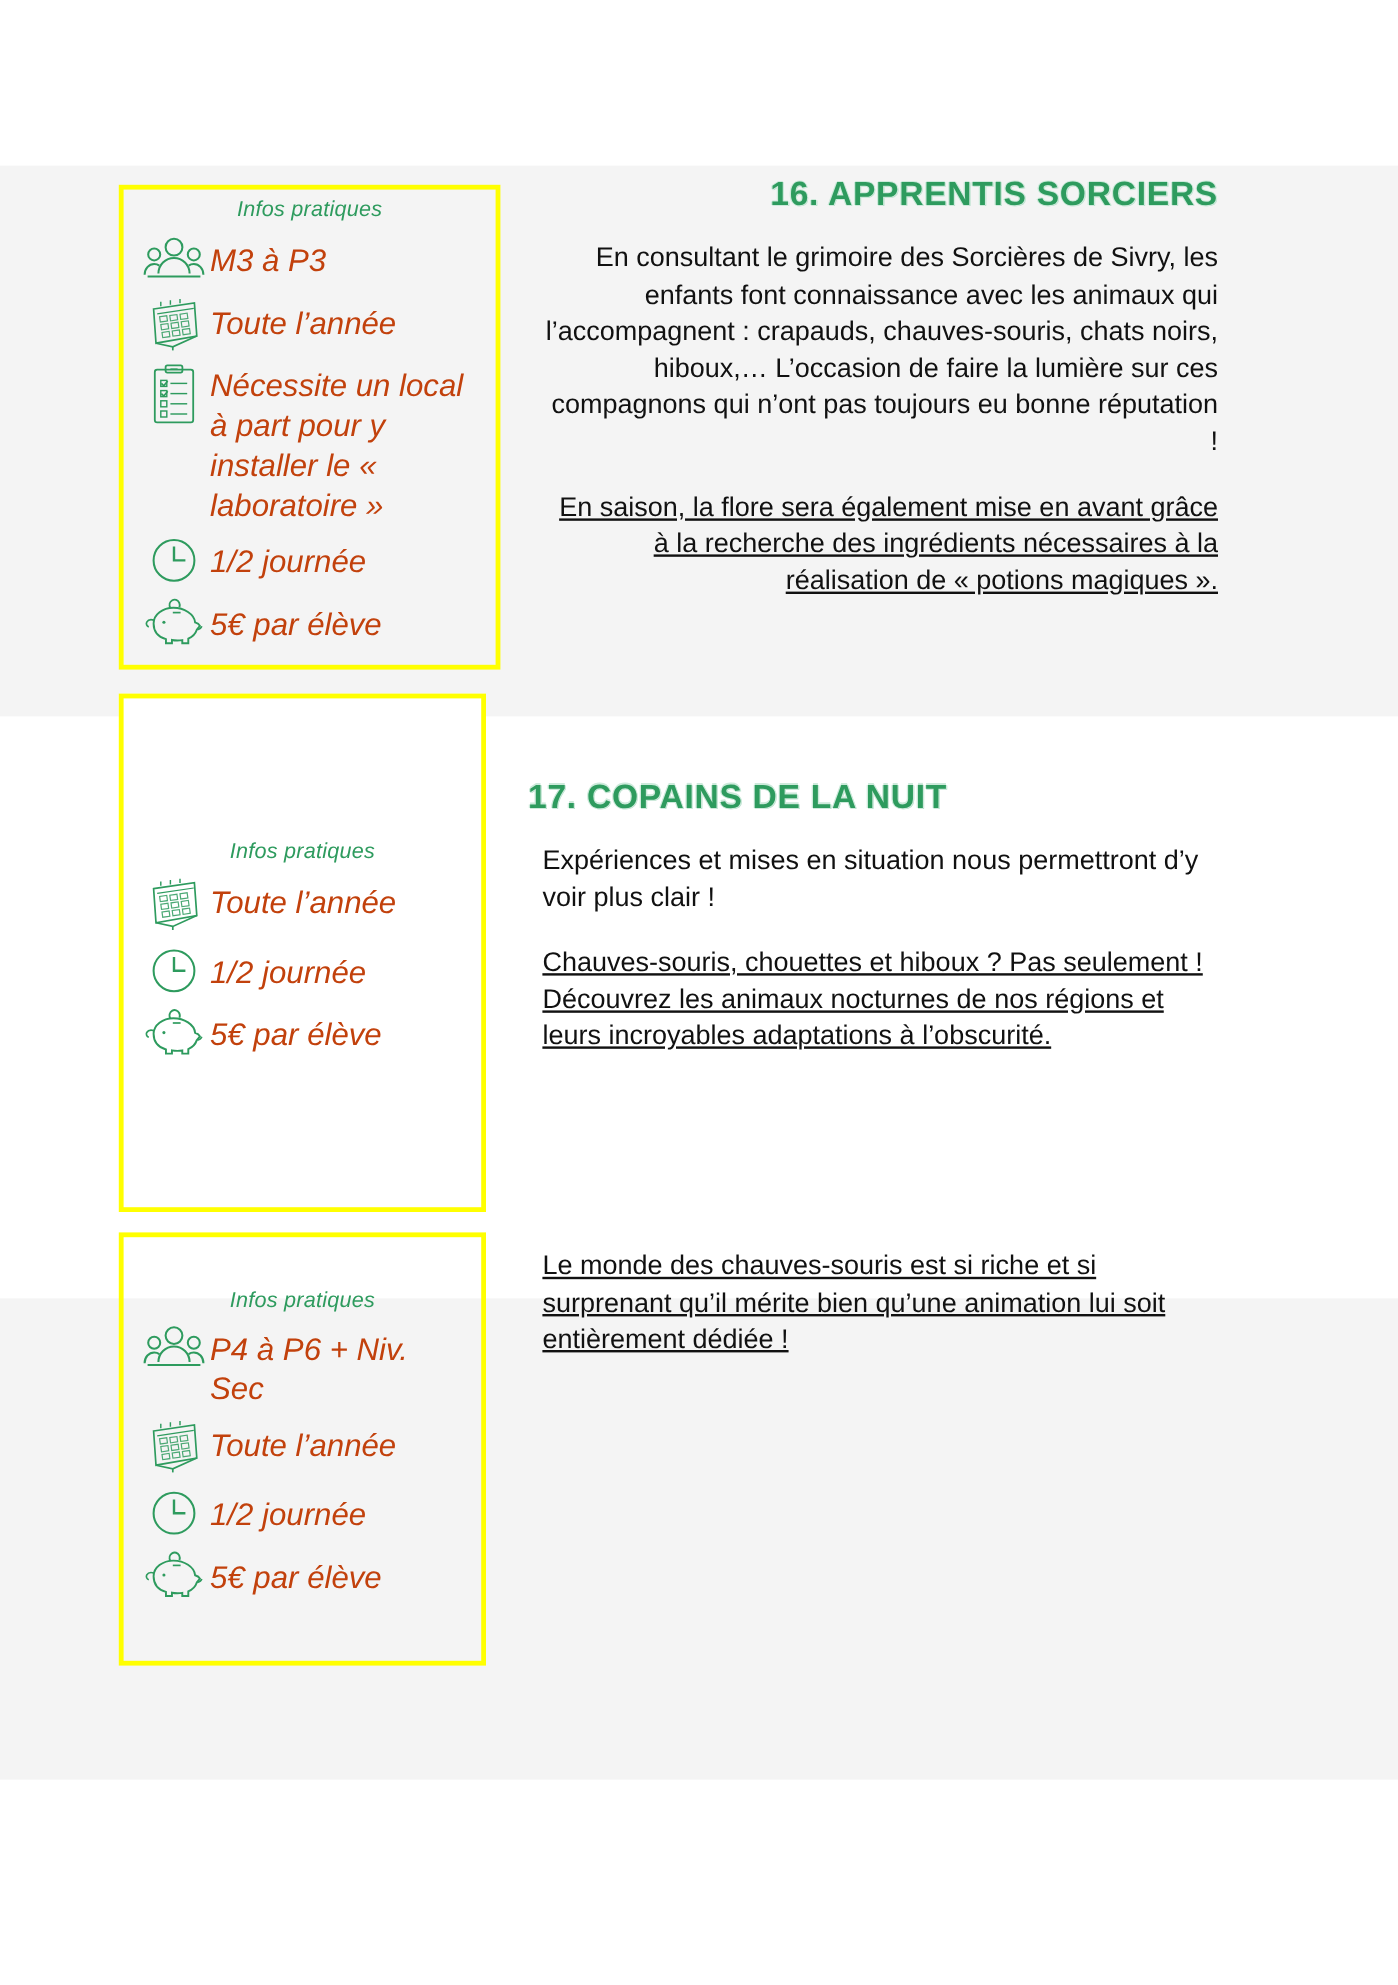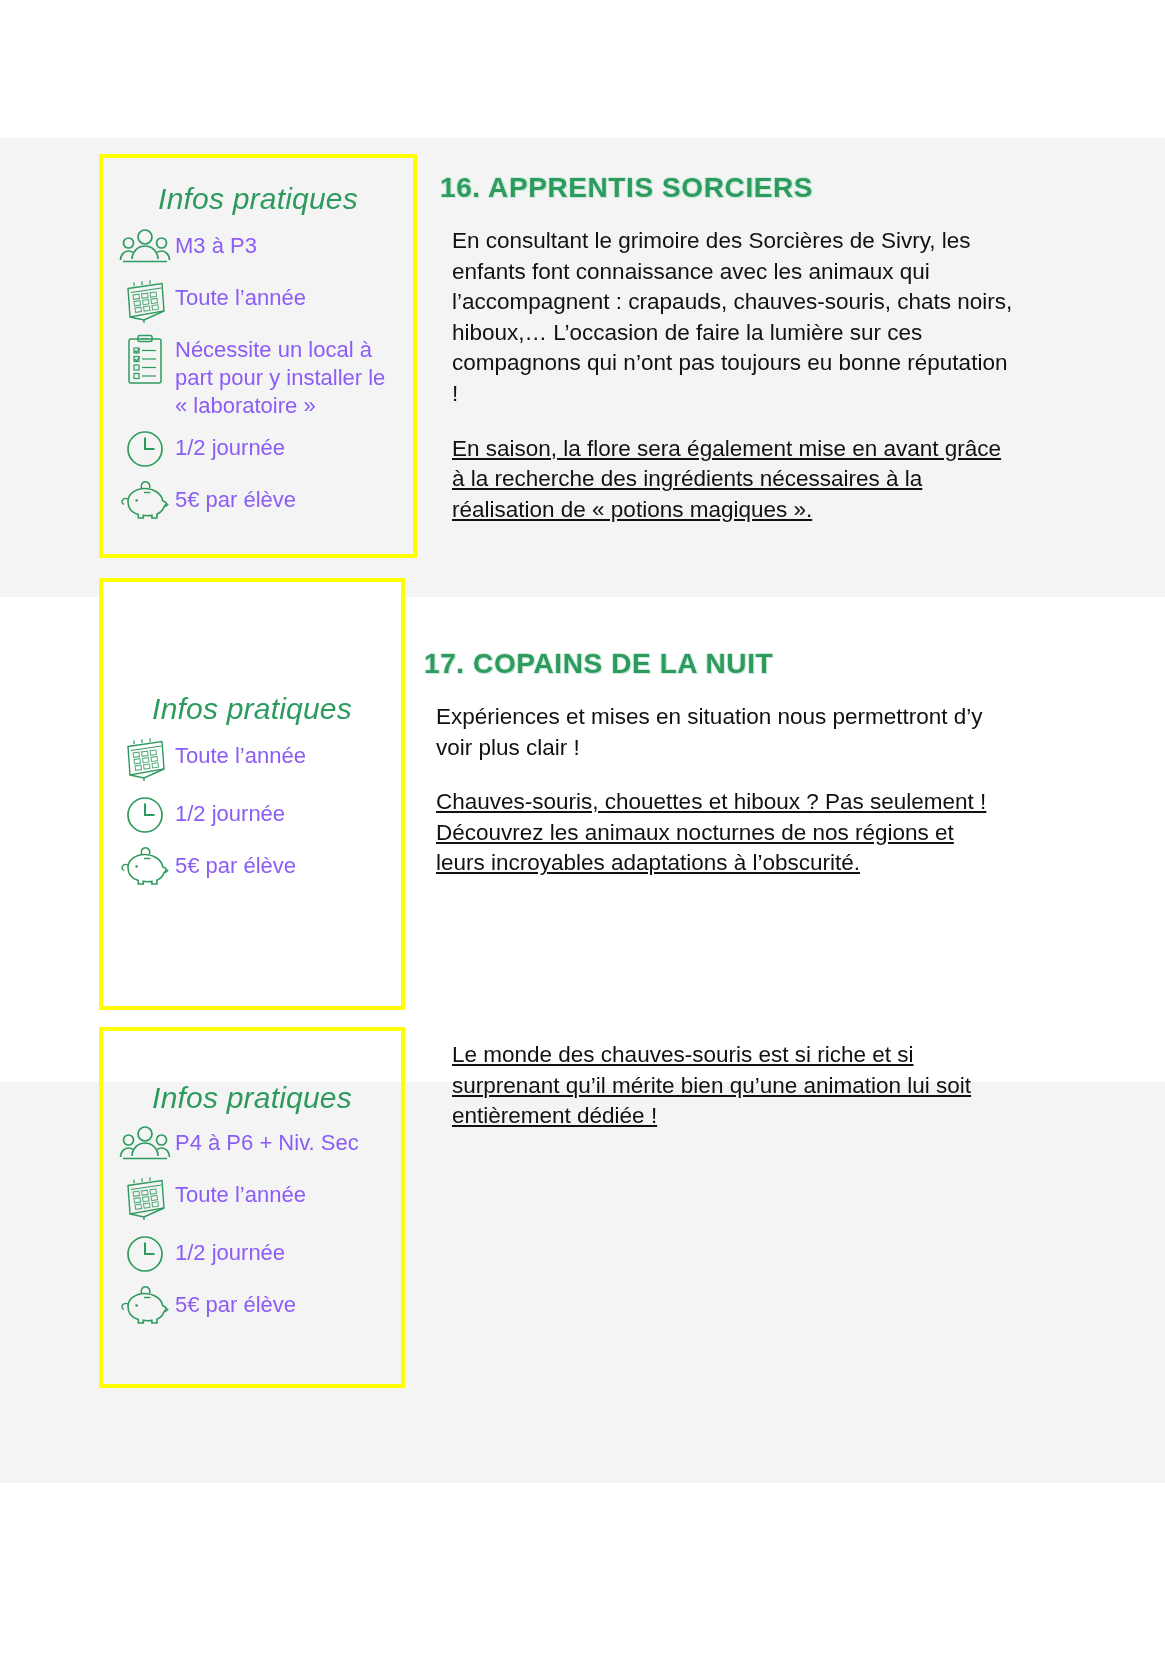--- a/index.html
+++ b/index.html
@@ -38,21 +38,21 @@
   }
   .box-1 { left: 99px; top: 154px;  width: 318px; height: 404px; background: transparent; }
   .box-2 { left: 99px; top: 578px;  width: 306px; height: 432px; background: #ffffff; }
   .box-3 { left: 99px; top: 1027px; width: 306px; height: 361px; background: transparent; }
 
   .box-inner { padding: 0 14px; }
 
   .infos-title {
     color: #2e9b5e;
     font-style: italic;
-    font-size: 30px;
+    font-size: 18px;
     text-align: center;
     margin: 0 0 8px 0;
     white-space: nowrap;
     letter-spacing: .2px;
   }
   .box-3 .infos-title { margin-bottom: 6px; }
 
   .info-row {
     display: flex;
     align-items: flex-start;
@@ -62,35 +62,36 @@
     flex: 0 0 auto;
     width: 56px;
     height: 46px;
     display: flex;
     align-items: center;
     justify-content: center;
     color: #2e9b5e;
   }
   .info-icon.tall { height: 52px; }
   .info-label {
-    font-size: 22px;
-    color: #8b5cf6;
+    font-style: italic;
+    font-size: 26px;
+    color: #c2410c;
     line-height: 1.28;
     padding-top: 8px;
     padding-left: 2px;
   }
   .info-label.multiline { padding-top: 2px; }
 
   
   .content {
     position: absolute;
     box-sizing: border-box;
   }
-  .c1 { left: 440px; top: 172px;  width: 575px; }
-  .c2 { left: 424px; top: 648px;  width: 575px; }
+  .c1 { left: 440px; top: 146px;  width: 575px; text-align: right; }
+  .c2 { left: 440px; top: 648px;  width: 575px; }
   .c3 { left: 440px; top: 1040px; width: 585px; }
 
   .section-title {
     color: #2e9b5e;
     font-weight: bold;
     font-size: 28px;
     letter-spacing: 0.6px;
     margin: 0 0 22px 0;
     text-shadow:
       1px 0 0 #cdeadb,

